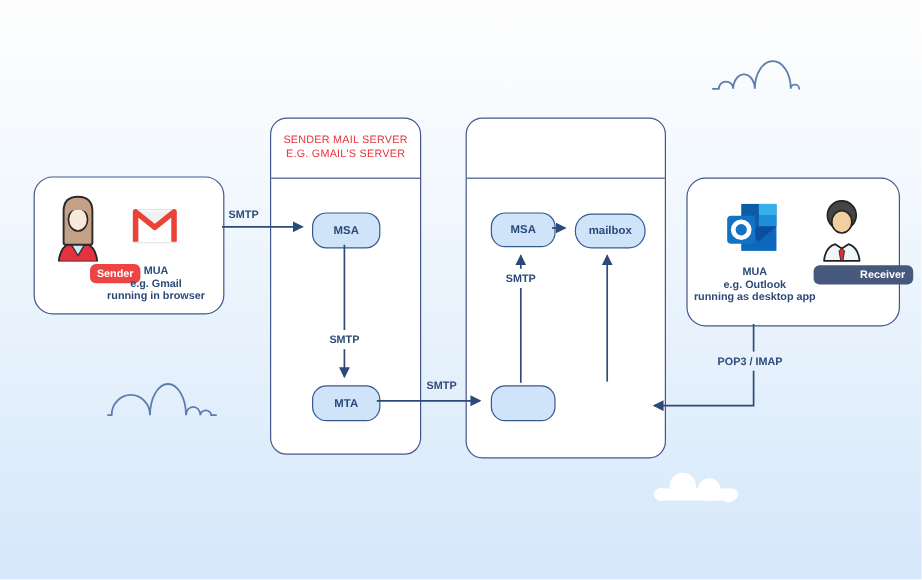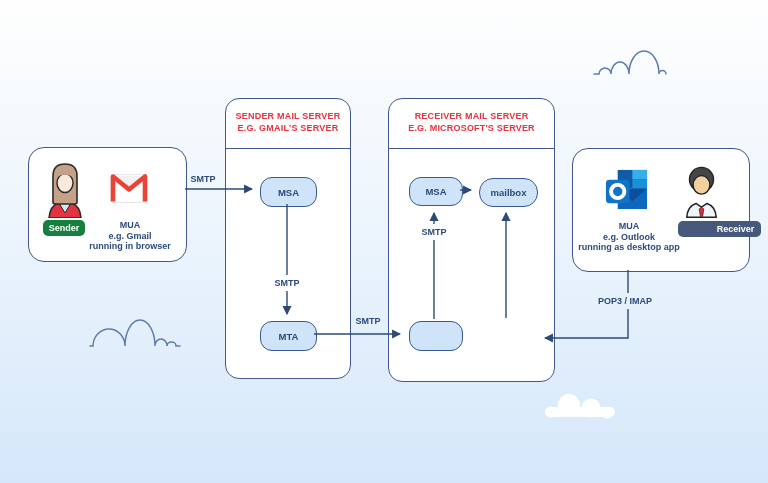--- a/index.html
+++ b/index.html
@@ -6,28 +6,28 @@
   #canvas{
     position:relative;width:768px;height:483px;overflow:hidden;
     font-family:"Liberation Sans",sans-serif;
     background:linear-gradient(180deg,#fefefe 0%,#f0f7fd 38%,#d5e7fa 100%);
   }
   .abs{position:absolute;}
   
   .card{position:absolute;background:#fff;border:1.6px solid #44568e;border-radius:16px;}
   .badge{position:absolute;border-radius:5px;color:#fff;font-weight:bold;font-size:9px;
          display:flex;align-items:center;justify-content:center;}
-  .sender-badge{background:#15803d;}
+  .sender-badge{background:#ef4444;margin-left:32px;}
   .receiver-badge{background:#46587c;padding-left:32px;}
   .mua-text{position:absolute;text-align:center;color:#2b4a7a;font-weight:bold;
             font-size:9px;line-height:10.5px;}
   
   .server-box{position:absolute;background:#fff;border:1.5px solid #44568e;border-radius:14px;}
   .server-title{position:absolute;top:11px;left:0;right:0;text-align:center;color:#e8323e;
-                font-weight:bold;font-size:9px;line-height:12px;letter-spacing:.2px;}
+                font-weight:normal;font-size:9px;line-height:12px;letter-spacing:.2px;}
   .server-divider{position:absolute;left:0;right:0;top:49px;border-top:1.4px solid #44568e;}
   .node{position:absolute;background:#cfe4f8;border:1.4px solid #35598f;color:#2b4a7a;
         font-weight:bold;font-size:9.5px;display:flex;flex-direction:column;
         align-items:center;justify-content:center;text-align:center;border-radius:12px;}
   .node.stadium{border-radius:14px;}
   .node .sub{font-size:8.8px;line-height:10px;}
   
   .conn-label{position:absolute;transform:translate(-50%,-50%);color:#2b4a7a;
               font-weight:bold;font-size:9px;white-space:nowrap;}
   svg{display:block;}
@@ -79,24 +79,20 @@
     <div class="server-title">
       <div>SENDER MAIL SERVER</div>
       <div>E.G. GMAIL'S SERVER</div>
     </div>
     <div class="server-divider"></div>
     <div class="node" style="left:34px;top:78px;width:55px;height:28px">MSA</div>
     <div class="node" style="left:34px;top:222px;width:55px;height:28px">MTA</div>
   </div>
 
   <div class="server-box" style="left:388px;top:98px;width:165px;height:282px">
-    <div class="server-title">
-      <div>RECEIVER MAIL SERVER</div>
-      <div>E.G. MICROSOFT'S SERVER</div>
-    </div>
     <div class="server-divider"></div>
     <div class="node" style="left:20px;top:78px;width:52px;height:27px">MSA</div>
     <div class="node stadium" style="left:90px;top:79px;width:57px;height:27px">mailbox</div>
     <div class="node" style="left:20px;top:222px;width:52px;height:28px"></div>
   </div>
 
   <div class="card" style="left:572px;top:148px;width:176px;height:122px">
     <svg class="abs" style="left:31px;top:18px" width="45" height="45" viewBox="0 0 46 46">
       <rect x="14" y="3" width="30" height="19" fill="#0e5ca8"></rect>
       <rect x="29" y="3" width="15" height="9.5" fill="#36b0e8"></rect>

